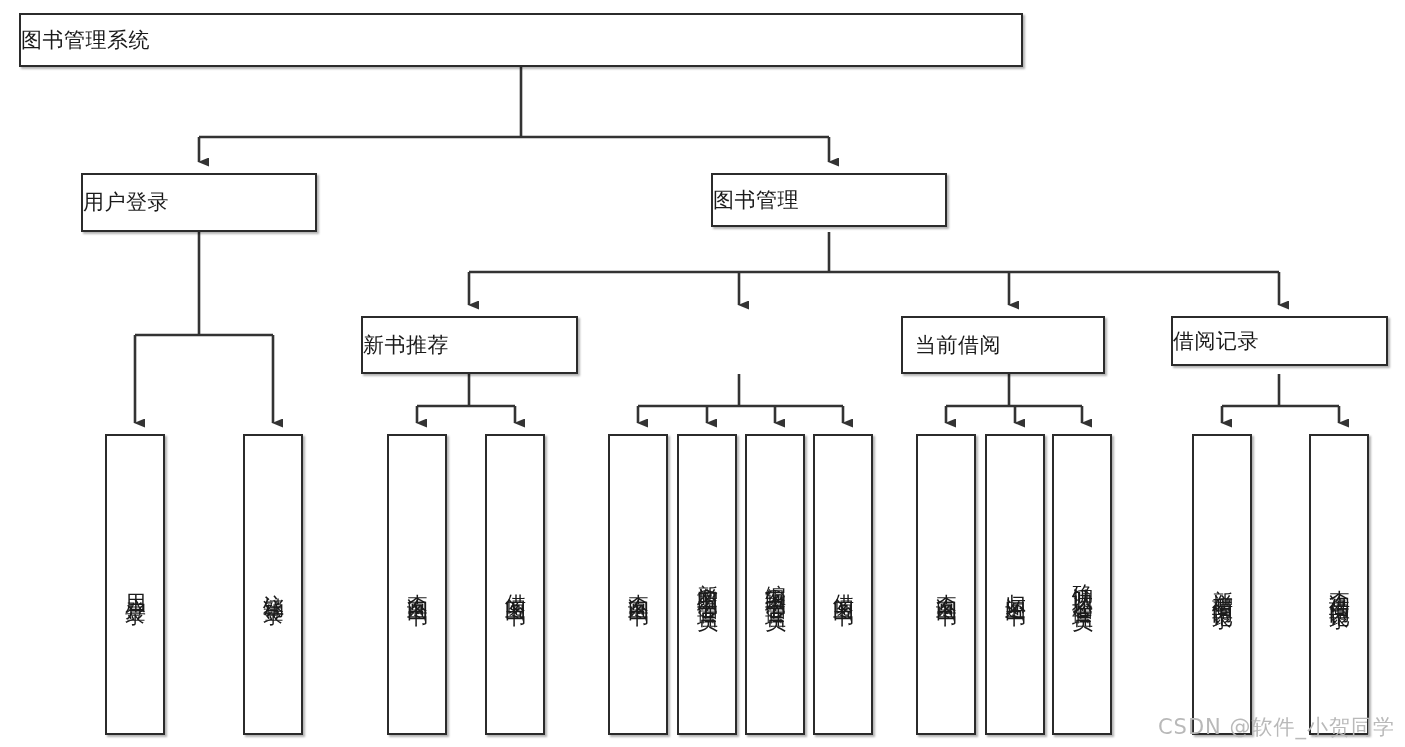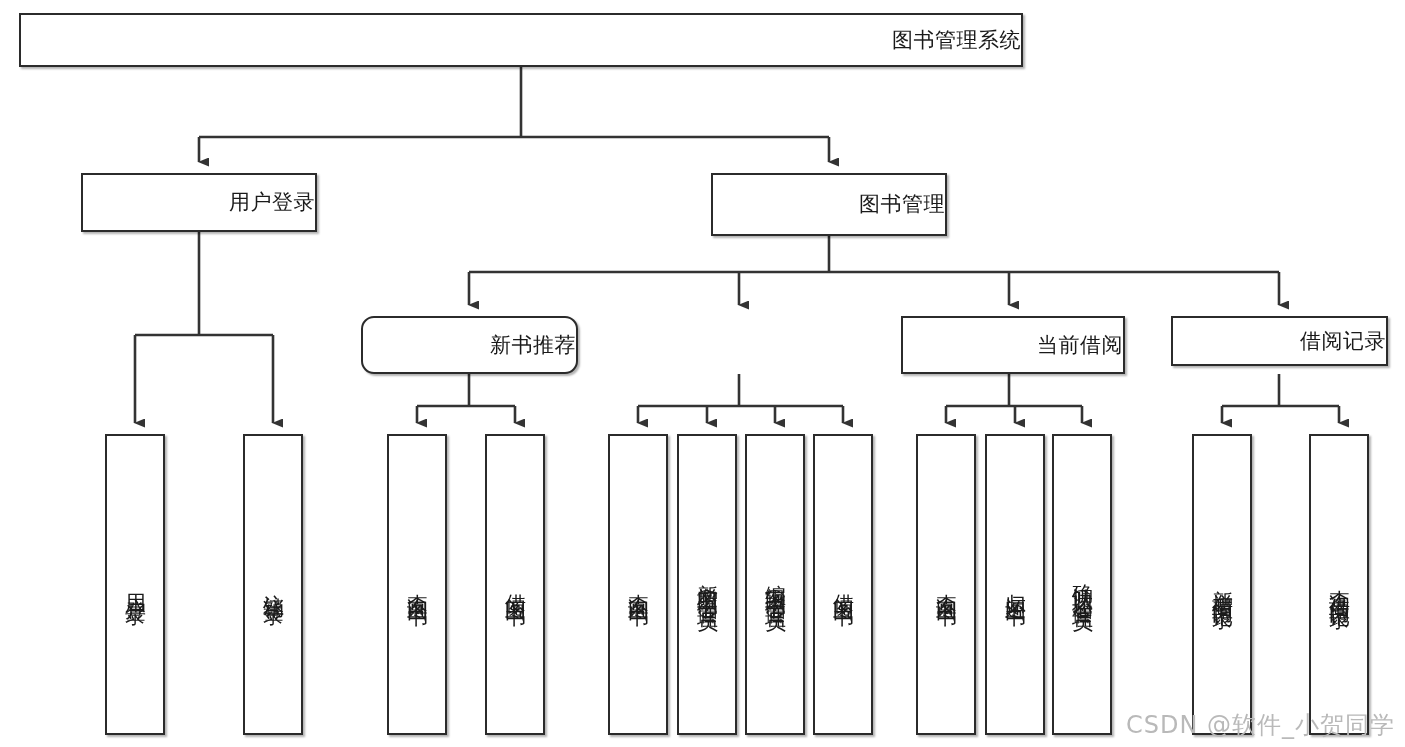--- a/index.html
+++ b/index.html
@@ -22,21 +22,21 @@
     height: 747px;
   }
   .node-box {
     position: absolute;
     box-sizing: border-box;
     background: #ffffff;
     border: 2px solid #2b2b2b;
     box-shadow: 2px 2px 2px rgba(0,0,0,0.30);
     display: flex;
     align-items: center;
-    justify-content: flex-end;
+    justify-content: flex-start;
   }
   .node-label {
     color: #1a1a1a;
     text-align: center;
     line-height: 1.25;
     white-space: pre;
   }
   .node-box.horizontal .node-label {
     font-size: 21px;
     letter-spacing: 0.5px;
@@ -58,21 +58,21 @@
     left: 0;
     top: 0;
     width: 1405px;
     height: 747px;
     pointer-events: none;
   }
   .watermark {
     position: absolute;
     right: 10px;
     bottom: 6px;
-    font-size: 24px;
+    font-size: 21px;
     color: #b9b9b9;
     letter-spacing: 1px;
     white-space: nowrap;
   }
 </style>
 </head>
 <body>
 
 <div id="diagram-root">
 
@@ -126,28 +126,28 @@
     </g>
   </svg>
 
   <div class="node-box horizontal" style="left: 19px; top: 13px; width: 1004px; height: 54px;">
     <span class="node-label">图书管理系统</span>
   </div>
 
   <div class="node-box horizontal" style="left: 81px; top: 173px; width: 236px; height: 59px;">
     <span class="node-label">用户登录</span>
   </div>
-  <div class="node-box horizontal" style="left: 711px; top: 173px; width: 236px; height: 63px;">
+  <div class="node-box horizontal" style="left: 711px; top: 173px; width: 236px; height: 54px;">
     <span class="node-label">图书管理</span>
   </div>
 
-  <div class="node-box horizontal" style="left: 361px; top: 316px; width: 217px; height: 58px; border-radius: 13px;">
+  <div class="node-box horizontal" style="left: 361px; top: 316px; width: 217px; height: 58px;">
     <span class="node-label">新书推荐</span>
   </div>
-  <div class="node-box horizontal" style="left: 901px; top: 316px; width: 224px; height: 58px;">
+  <div class="node-box horizontal" style="left: 901px; top: 316px; width: 204px; height: 58px; padding-left: 12px;">
     <span class="node-label">当前借阅</span>
   </div>
   <div class="node-box horizontal" style="left: 1171px; top: 316px; width: 217px; height: 50px;">
     <span class="node-label">借阅记录</span>
   </div>
 
   <div class="node-box vertical" style="left: 105px; top: 434px; width: 60px; height: 301px;">
     <span class="node-label">用户登录</span>
   </div>
   <div class="node-box vertical" style="left: 243px; top: 434px; width: 60px; height: 301px;">

